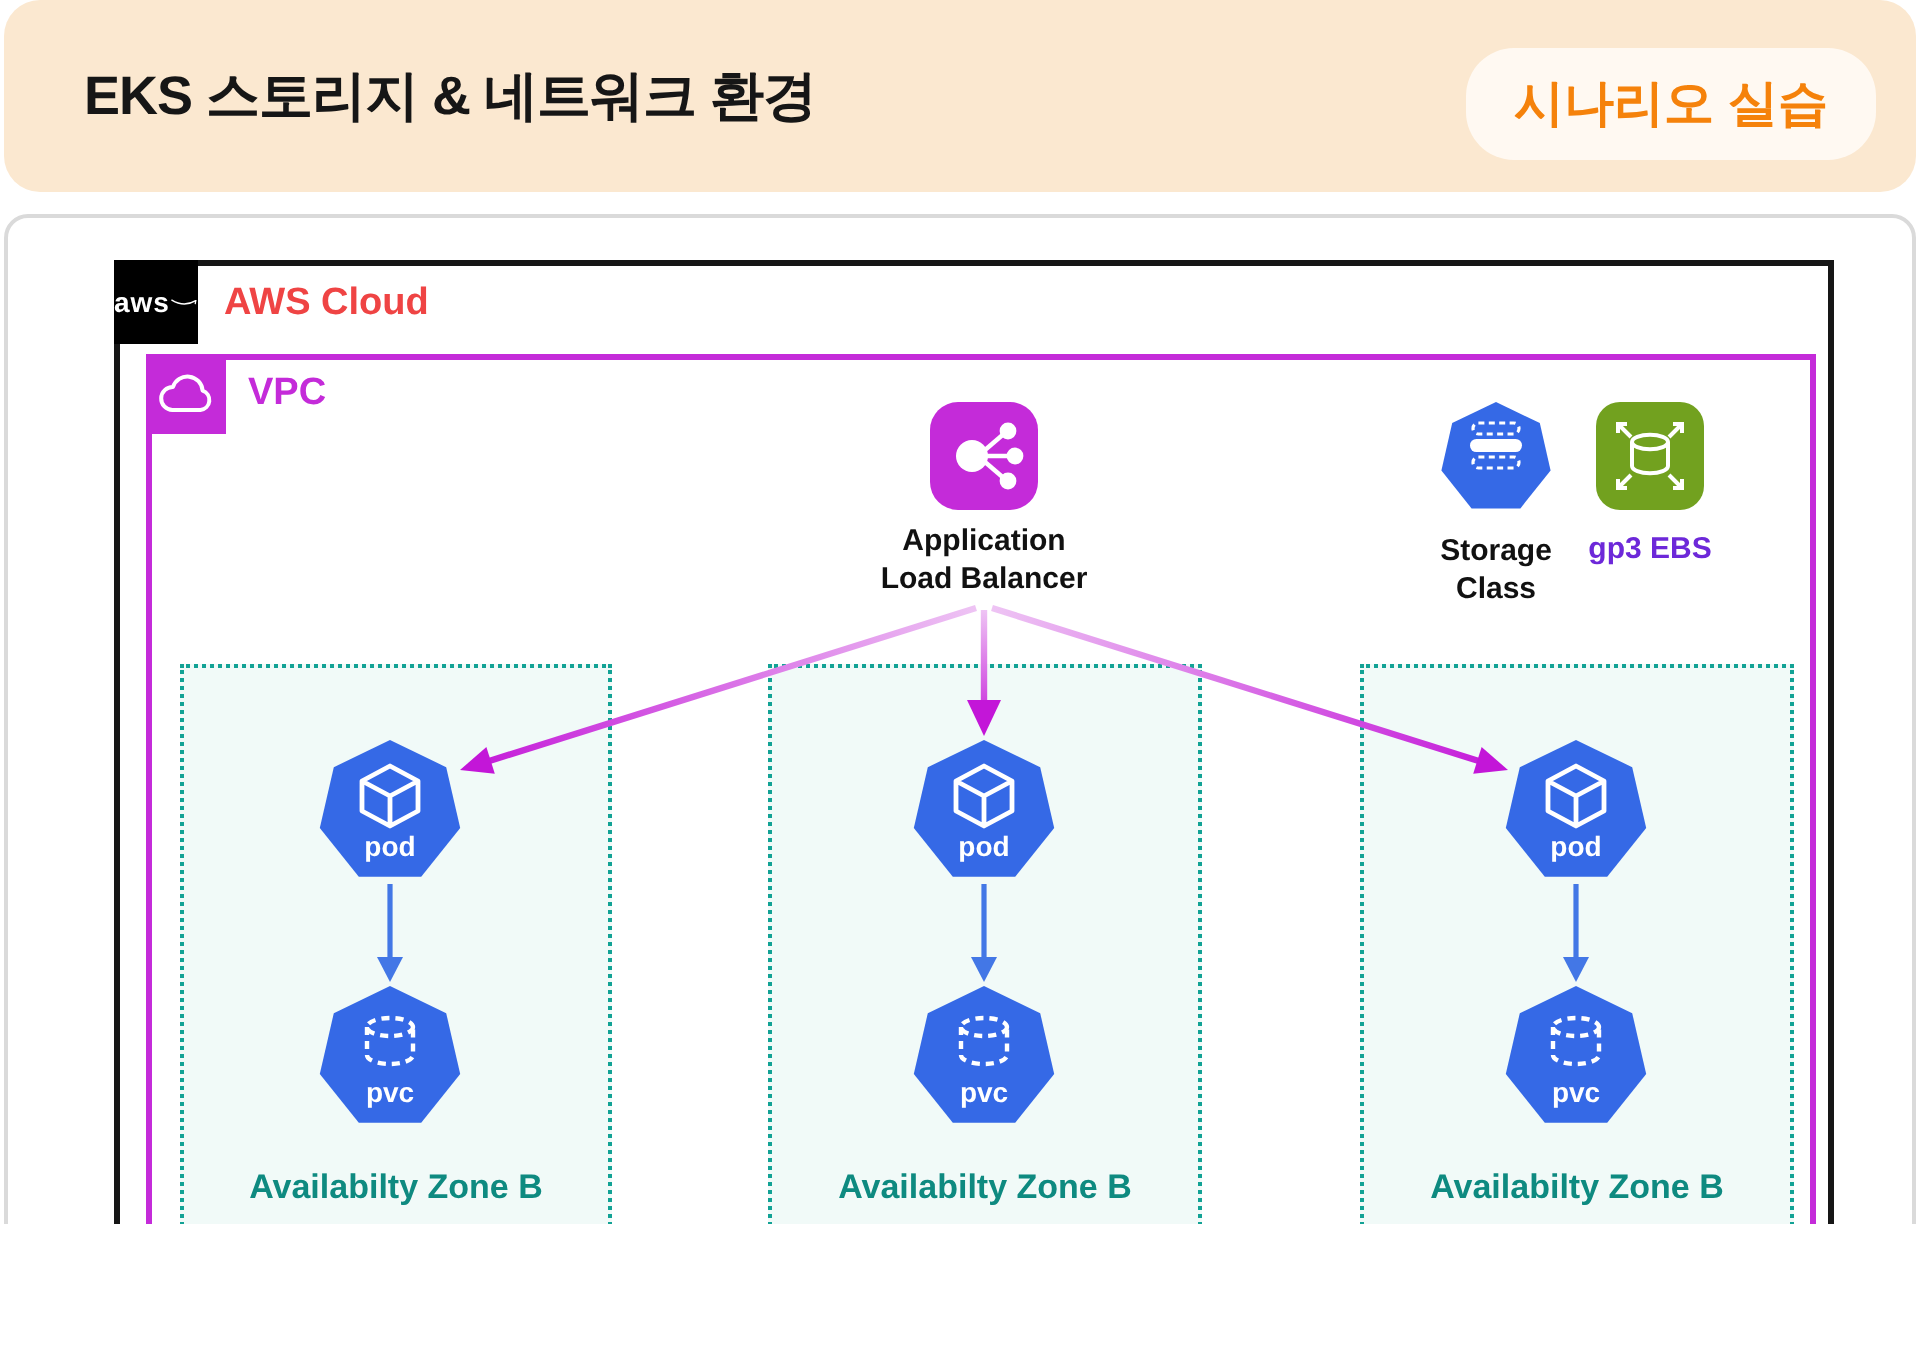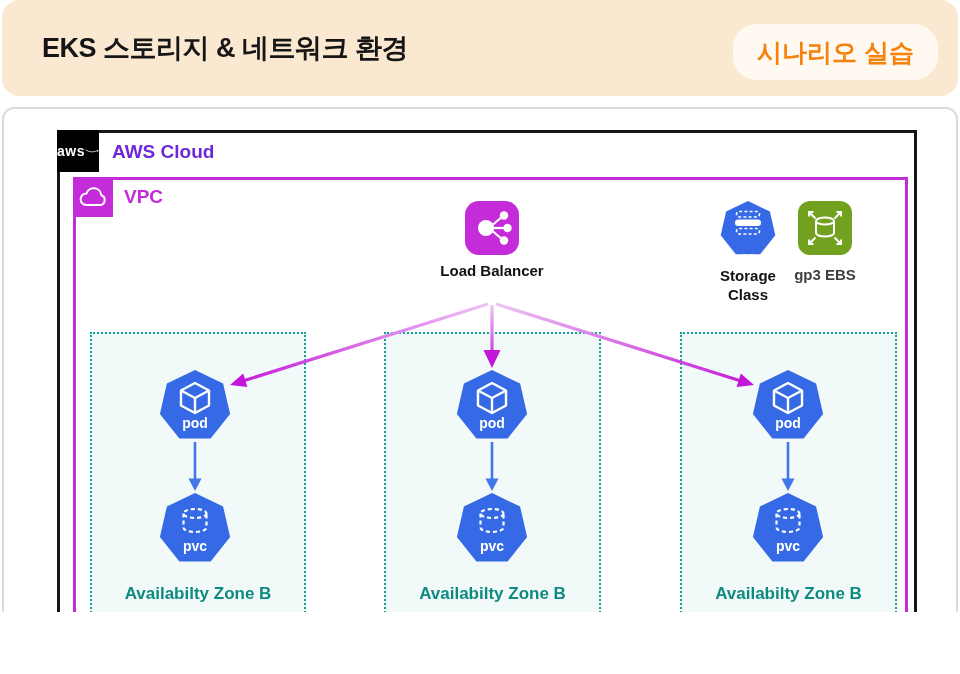--- a/index.html
+++ b/index.html
@@ -19,21 +19,21 @@
   
   .card { position:absolute; left:2px; top:107px; width:956px; height:565px;
           background:#fff; border:2px solid #DADADA; border-radius:12px; }
 
   
   .aws-box { position:absolute; left:53px; top:21px; width:860px; height:512px;
              border:3px solid #161616; background:#fff; }
   .aws-logo { position:absolute; left:-3px; top:-3px; width:42px; height:42px; background:#000;
               display:flex; flex-direction:row; align-items:center; justify-content:space-between; }
   .aws-logo-text { color:#fff; font-size:14px; font-weight:700; line-height:14px; letter-spacing:0.5px; }
-  .aws-cloud-label { position:absolute; left:52px; top:8px; font-size:19px; font-weight:700; color:#6d28d9; }
+  .aws-cloud-label { position:absolute; left:52px; top:8px; font-size:19px; font-weight:700; color:#ef4444; }
 
   
   .vpc-box { position:absolute; left:13px; top:44px; width:835px; height:451px;
              border:3px solid #C42BD9; background:#fff; }
   .vpc-icon { position:absolute; left:-3px; top:-3px; width:40px; height:40px; background:#C42BD9;
               display:flex; align-items:center; justify-content:center; }
   .vpc-label { position:absolute; left:48px; top:6px; font-size:19px; font-weight:700; color:#C42BD9; }
 
   
   .alb-icon { position:absolute; left:389px; top:21px; width:54px; height:54px;
@@ -41,21 +41,21 @@
   .alb-label { position:absolute; left:316px; top:81px; width:200px; text-align:center;
                font-size:15px; font-weight:600; color:#111; line-height:19px; z-index:6; }
   .sc-node { position:absolute; left:644px; top:20px; width:56px; height:58px; z-index:6; }
   .sc-text { position:absolute; left:0; top:33px; width:100%; text-align:center;
              color:#fff; font-size:12px; font-weight:700;margin-top:17px; }
   .sc-label { position:absolute; left:612px; top:86px; width:120px; text-align:center;
               font-size:15px; font-weight:600; color:#111; line-height:19px; z-index:6; }
   .ebs-icon { position:absolute; left:722px; top:21px; width:54px; height:54px;
               background:#72A11F; border-radius:12px; z-index:6; }
   .ebs-label { position:absolute; left:689px; top:86px; width:120px; text-align:center;
-               font-size:15px; font-weight:600; color:#404040; z-index:6; }
+               font-size:15px; font-weight:600; color:#6d28d9; z-index:6; }
 
   
   .az { position:absolute; top:152px; height:284px; border:2px dotted #12A295;
         background:#F1FAF8; z-index:1; }
   .az1 { left:14px;  width:216px; }
   .az2 { left:308px; width:217px; }
   .az3 { left:604px; width:217px; }
   .az-label { position:absolute; left:0; bottom:10px; width:100%; text-align:center;
               font-size:17px; font-weight:700; color:#0E8A80;margin-top:16px; }
 
@@ -111,20 +111,21 @@
             <line x1="24" y1="27" x2="38" y2="15" stroke="#fff" stroke-width="2.2"></line>
             <line x1="24" y1="27" x2="41" y2="27" stroke="#fff" stroke-width="2.2"></line>
             <line x1="24" y1="27" x2="38" y2="39" stroke="#fff" stroke-width="2.2"></line>
             <circle cx="21" cy="27" r="8" fill="#fff"></circle>
             <circle cx="39" cy="14.5" r="4.2" fill="#fff"></circle>
             <circle cx="42.5" cy="27" r="4.2" fill="#fff"></circle>
             <circle cx="39" cy="39.5" r="4.2" fill="#fff"></circle>
           </svg>
         </div>
         <div class="alb-label">
+          <div>Application</div>
           <div>Load Balancer</div>
         </div>
 
         <div class="sc-node">
           <svg width="56" height="58" viewBox="0 0 56 58">
             <polygon points="28,1 49.9,11.5 55.3,35.2 40.2,54.2 15.8,54.2 0.7,35.2 6.1,11.5" fill="#3569E6"></polygon>
             <rect x="16.5" y="11.5" width="23" height="5.5" rx="2.7" stroke="#fff" stroke-width="1.6" fill="none" stroke-dasharray="3 2.2"></rect>
             <rect x="15" y="19.5" width="26" height="6.5" rx="3.2" fill="#fff"></rect>
             <rect x="16.5" y="28.5" width="23" height="5.5" rx="2.7" stroke="#fff" stroke-width="1.6" fill="none" stroke-dasharray="3 2.2"></rect>
           </svg>

